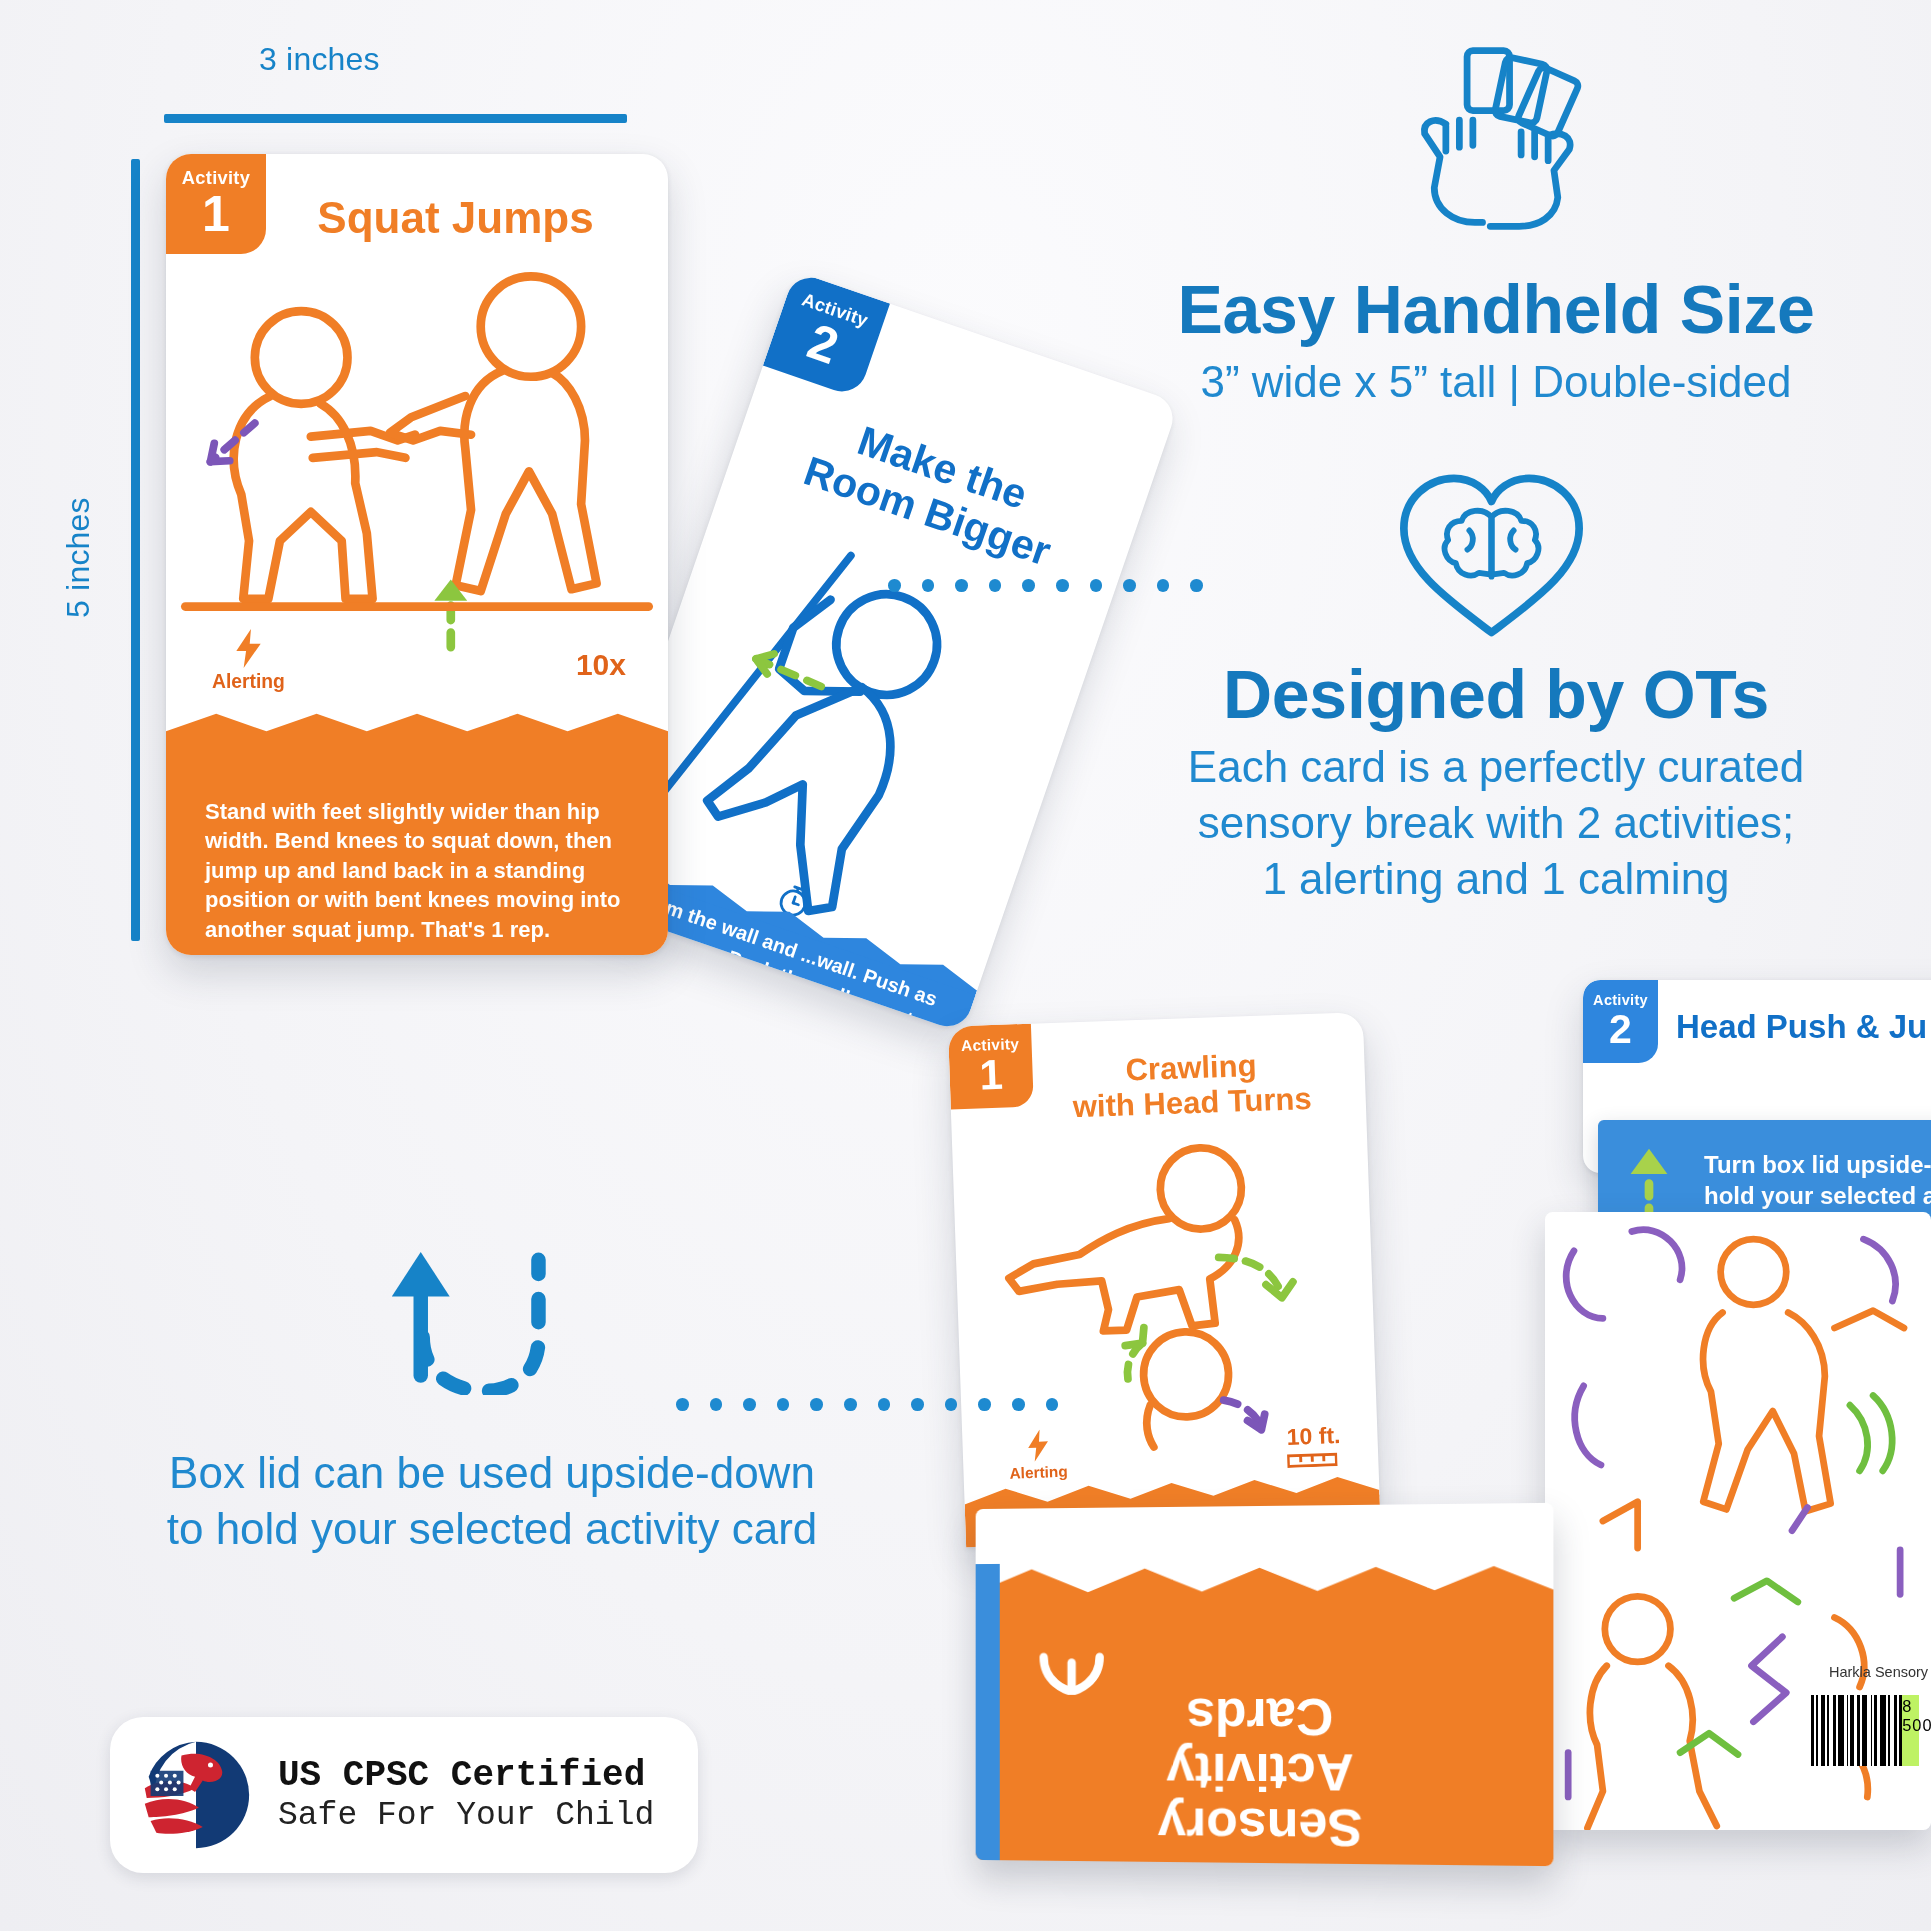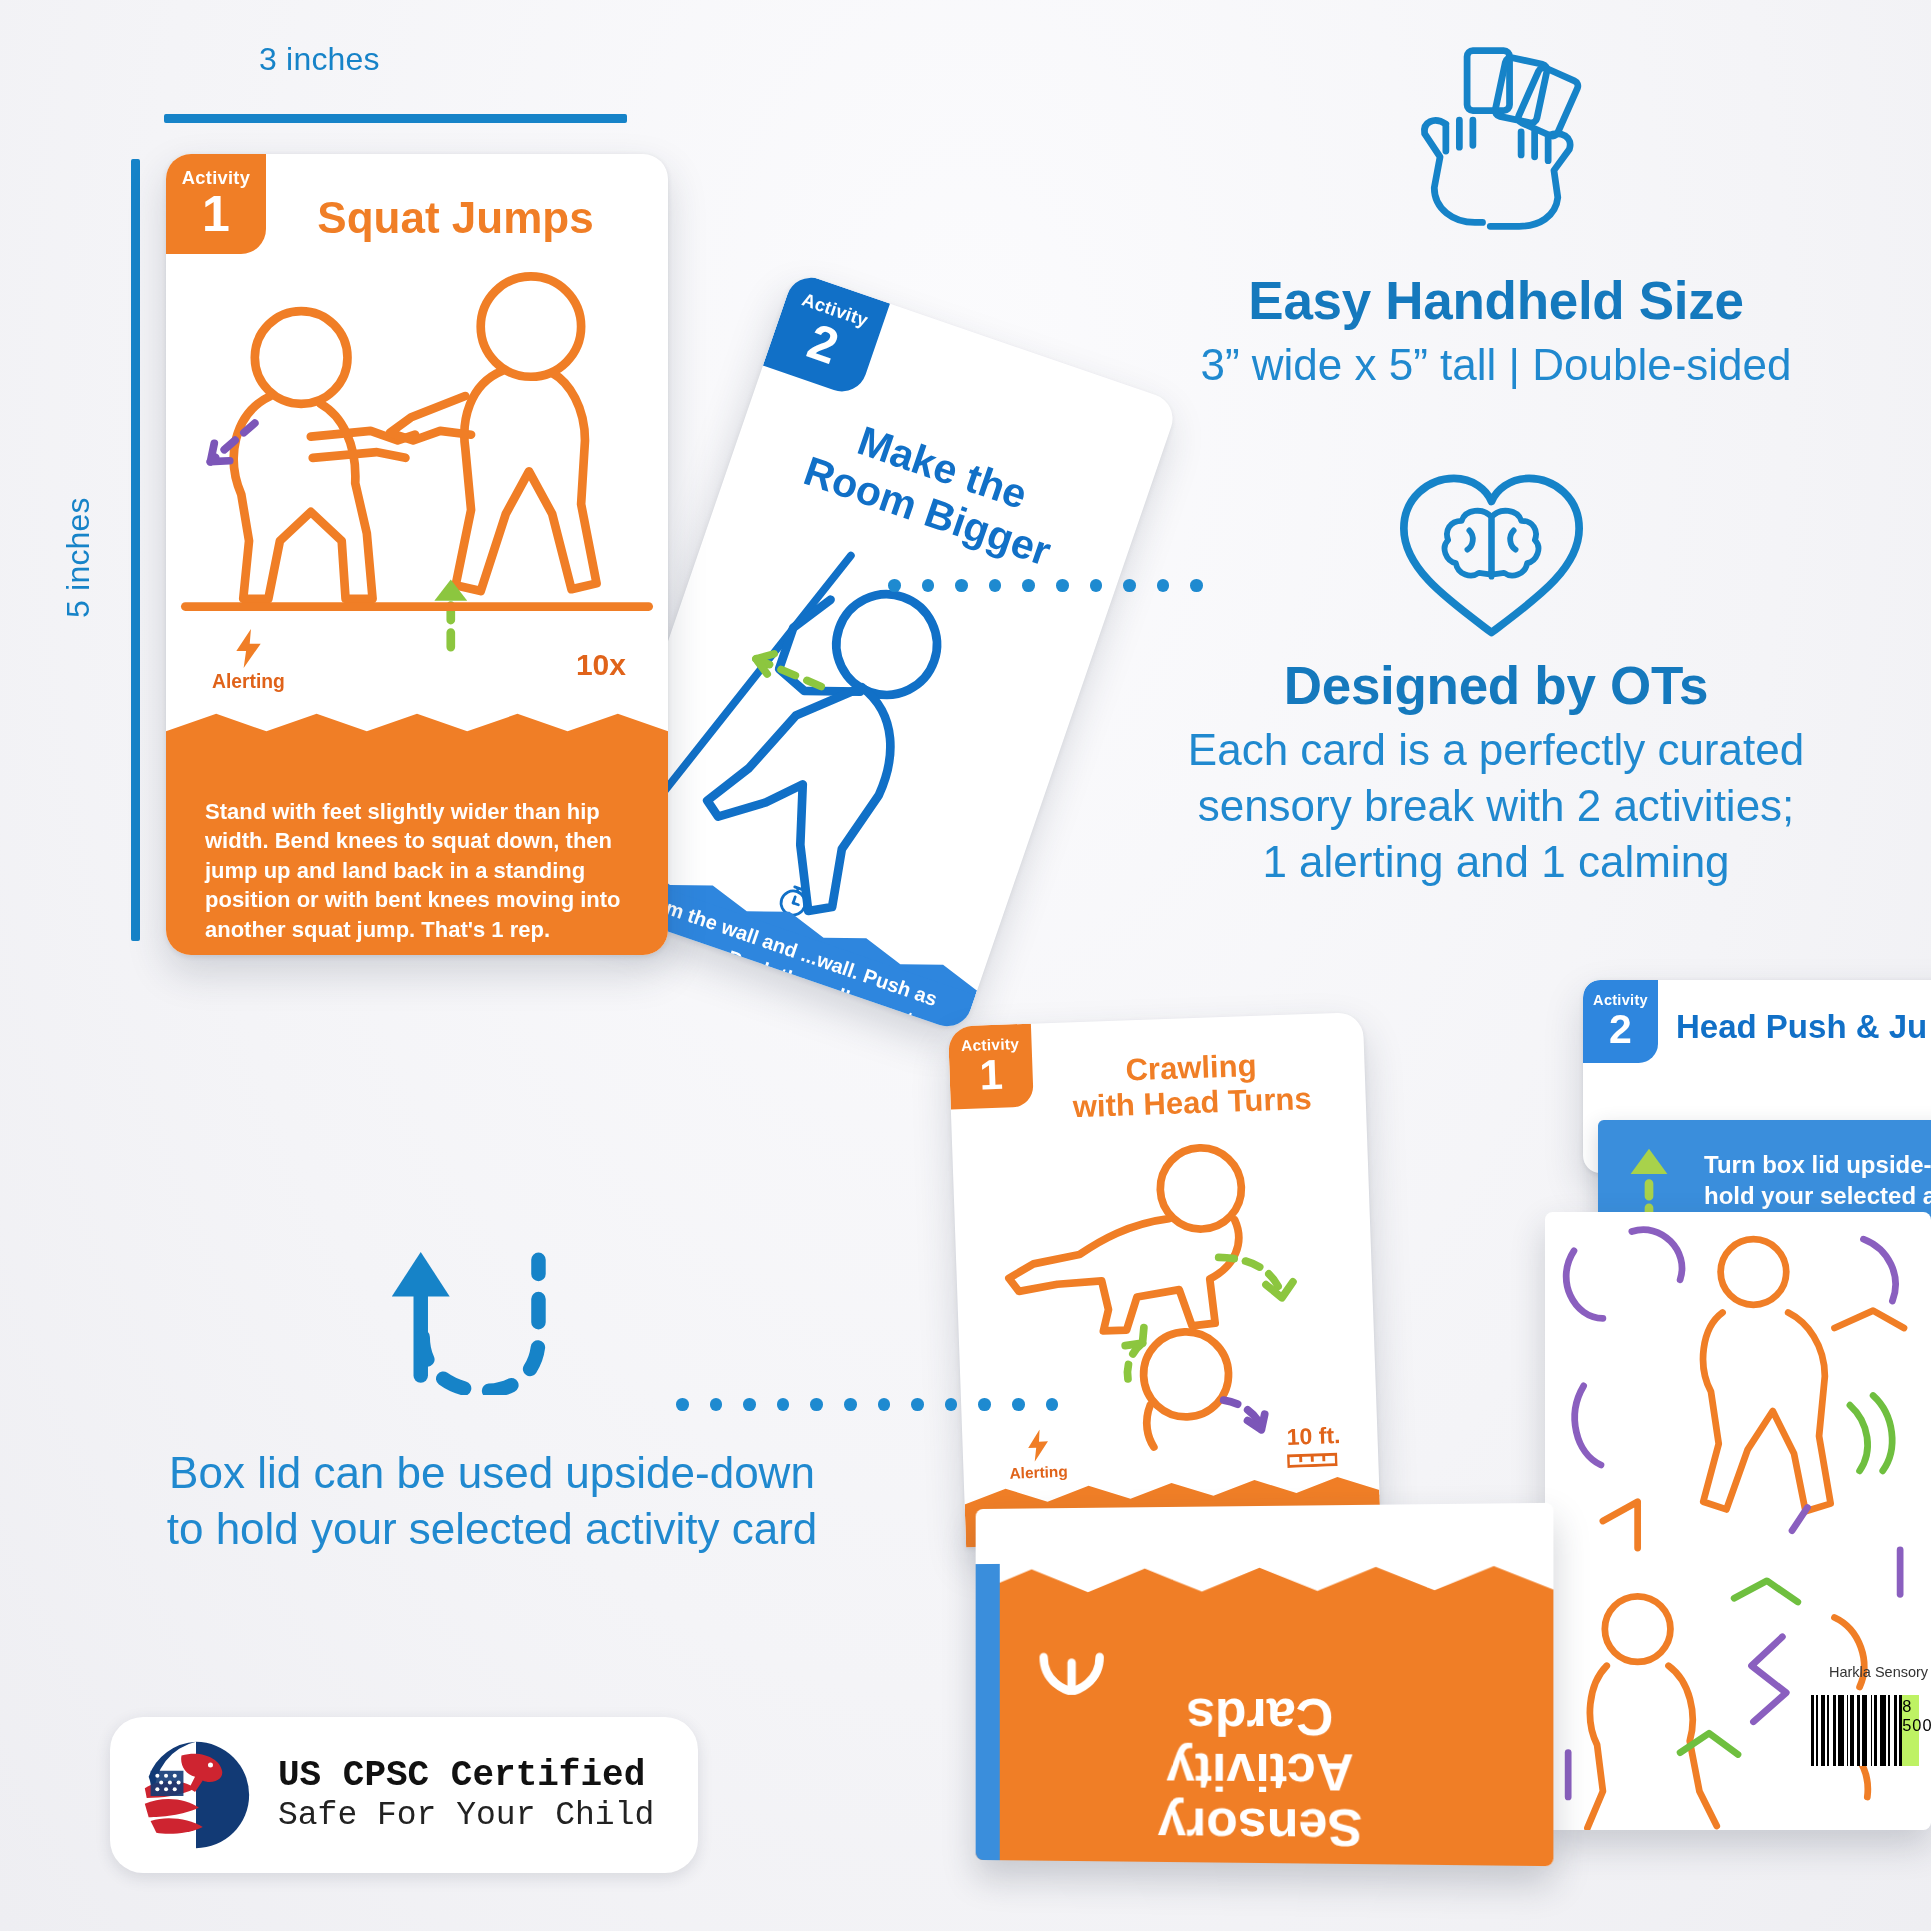--- a/index.html
+++ b/index.html
@@ -39,21 +39,21 @@
   }
 
   
   .dim-bar-h{position:absolute;background:#1683c8;height:8.7px;border-radius:1.9px;}
   .dim-bar-v{position:absolute;background:#1683c8;width:8.7px;border-radius:1.9px;}
   .dim-label{position:absolute;color:#1683c8;font-size:32px;letter-spacing:0.2px;}
   .dim-label.vert{transform:rotate(-90deg);transform-origin:left top;white-space:nowrap;}
 
   
   .feature{position:absolute;text-align:center;color:#1683c8;}
-  .feature h2{margin:0;font-size:53px;font-weight:bold;letter-spacing:-0.3px;color:#1579bd;}
+  .feature h2{margin:0;font-size:68px;font-weight:bold;letter-spacing:-0.3px;color:#1579bd;}
   .feature p{margin:5.8px 0 0 0;font-size:44px;line-height:1.28;color:#2089cf;font-weight:400;}
 
   .dots{position:absolute;display:flex;gap:21px;align-items:center;}
   .dots i{display:block;width:12.6px;height:12.6px;border-radius:50%;background:#1e8ad0;}
 
   
   .cpsc{
     position:absolute;background:#fff;border-radius:33px;
     box-shadow:0 4.8px 15.4px rgba(40,50,70,.13);
     display:flex;align-items:center;gap:25px;padding:21px 44px 21px 29px;

